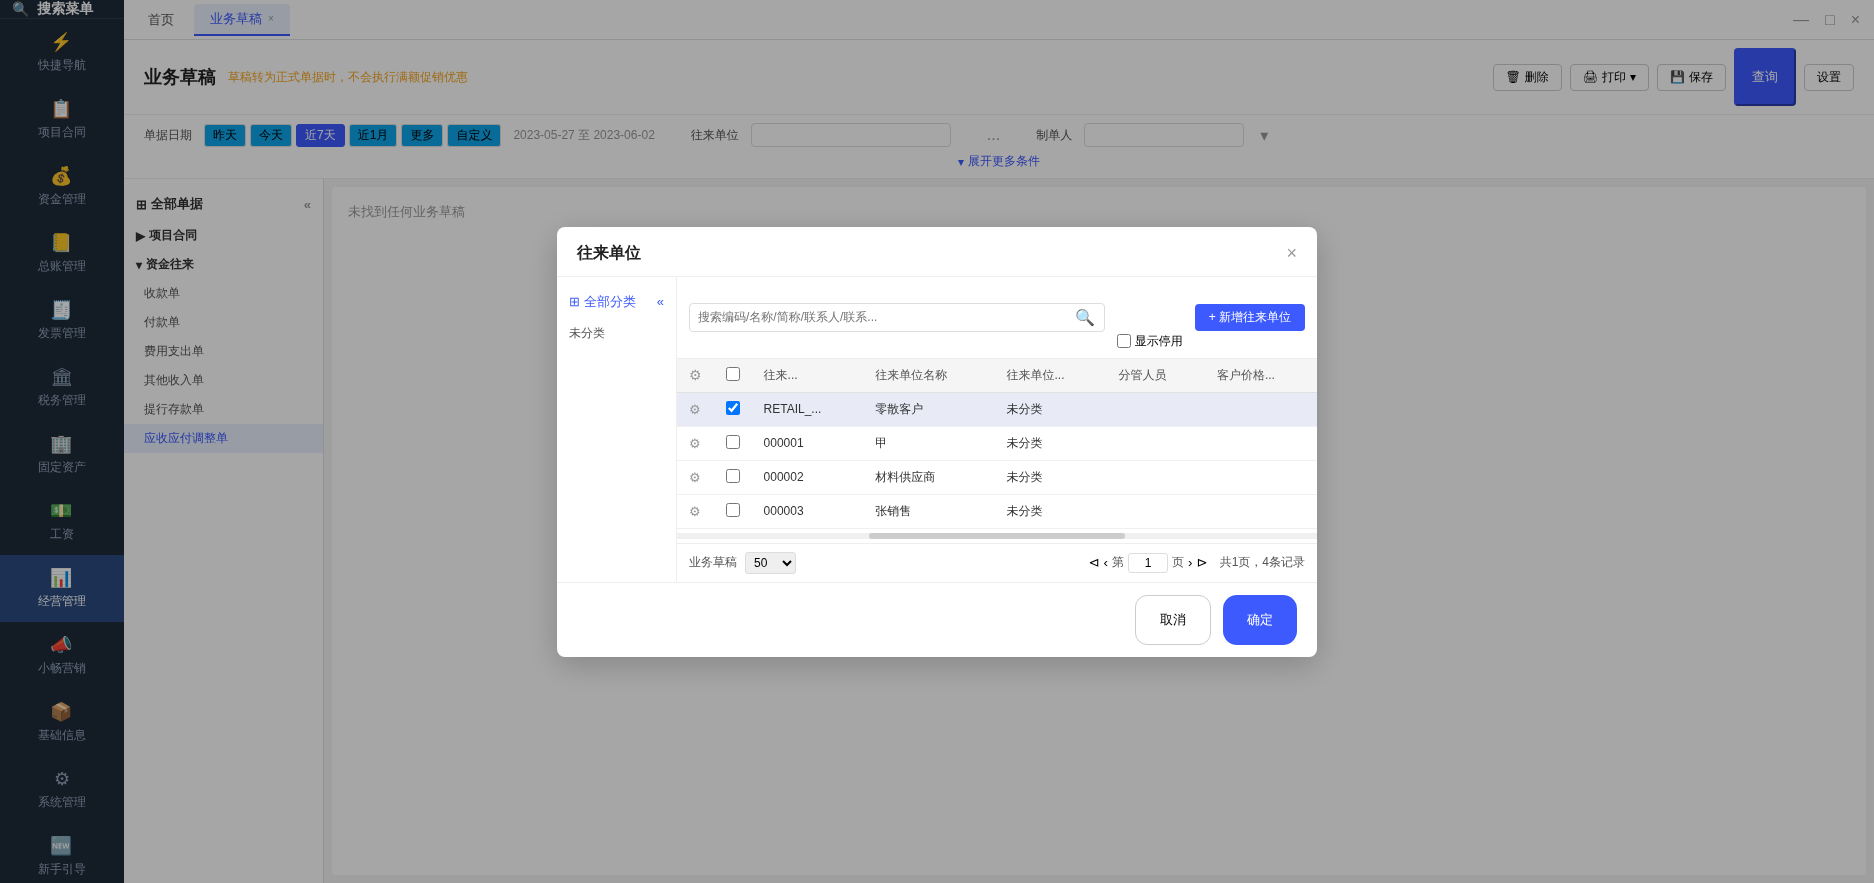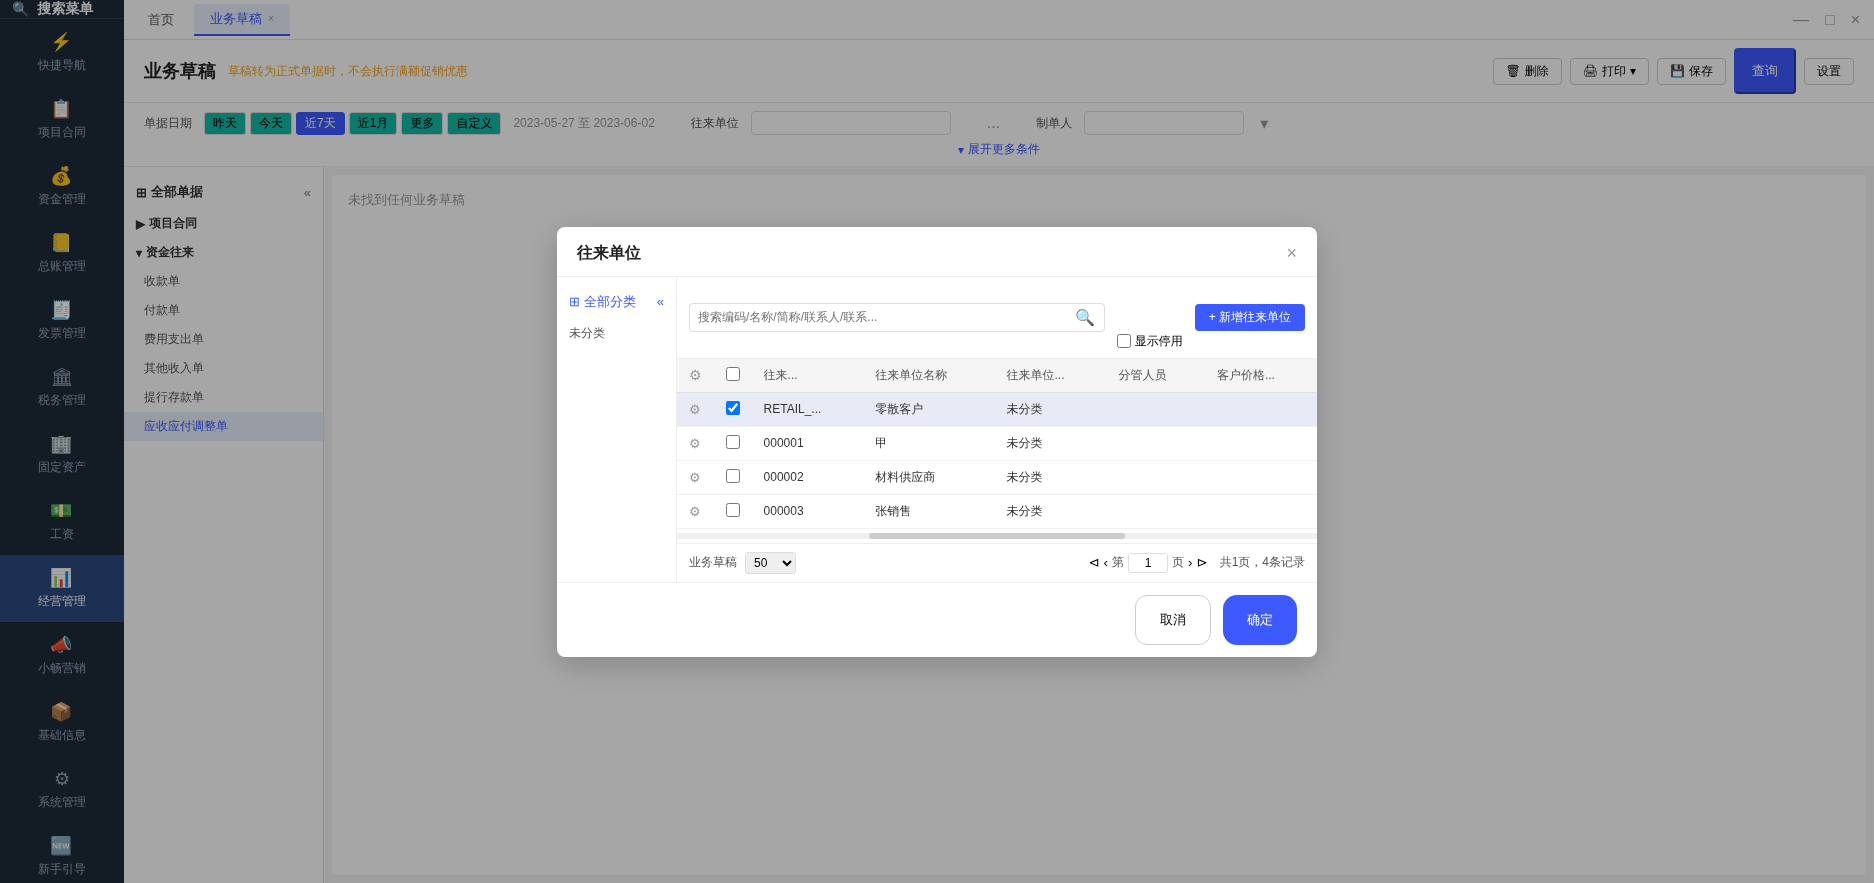--- a/index.html
+++ b/index.html
@@ -95,21 +95,21 @@
       border-radius: 4px;
       cursor: pointer;
       display: flex;
       align-items: center;
       gap: 4px;
     }
     .btn-primary {
       background: #3d5afe;
       color: #fff;
       border-color: #3d5afe;
-      padding: 12px 16px;
+      padding: 18px 16px;
       font-size: 13px;
       border-radius: 4px;
       cursor: pointer;
     }
 
     
     .filter-bar {
       background: #fff;
       padding: 8px 20px;
       border-bottom: 1px solid #eee;
@@ -121,21 +121,21 @@
       margin-bottom: 6px;
     }
     .filter-label { font-size: 12px; color: #555; white-space: nowrap; }
     .date-filter { display: flex; align-items: center; gap: 4px; }
     .date-btn {
       padding: 2px 8px;
       font-size: 12px;
       border: 1px solid #ddd;
       border-radius: 3px;
       cursor: pointer;
-      background: #14b8a6;
+      background: #0ea5e9;
     }
     .date-btn.active { background: #3d5afe; color: #fff; border-color: #3d5afe; }
     .filter-input {
       border: 1px solid #ddd;
       border-radius: 4px;
       padding: 4px 8px;
       font-size: 12px;
       width: 200px;
     }
     .expand-row {

